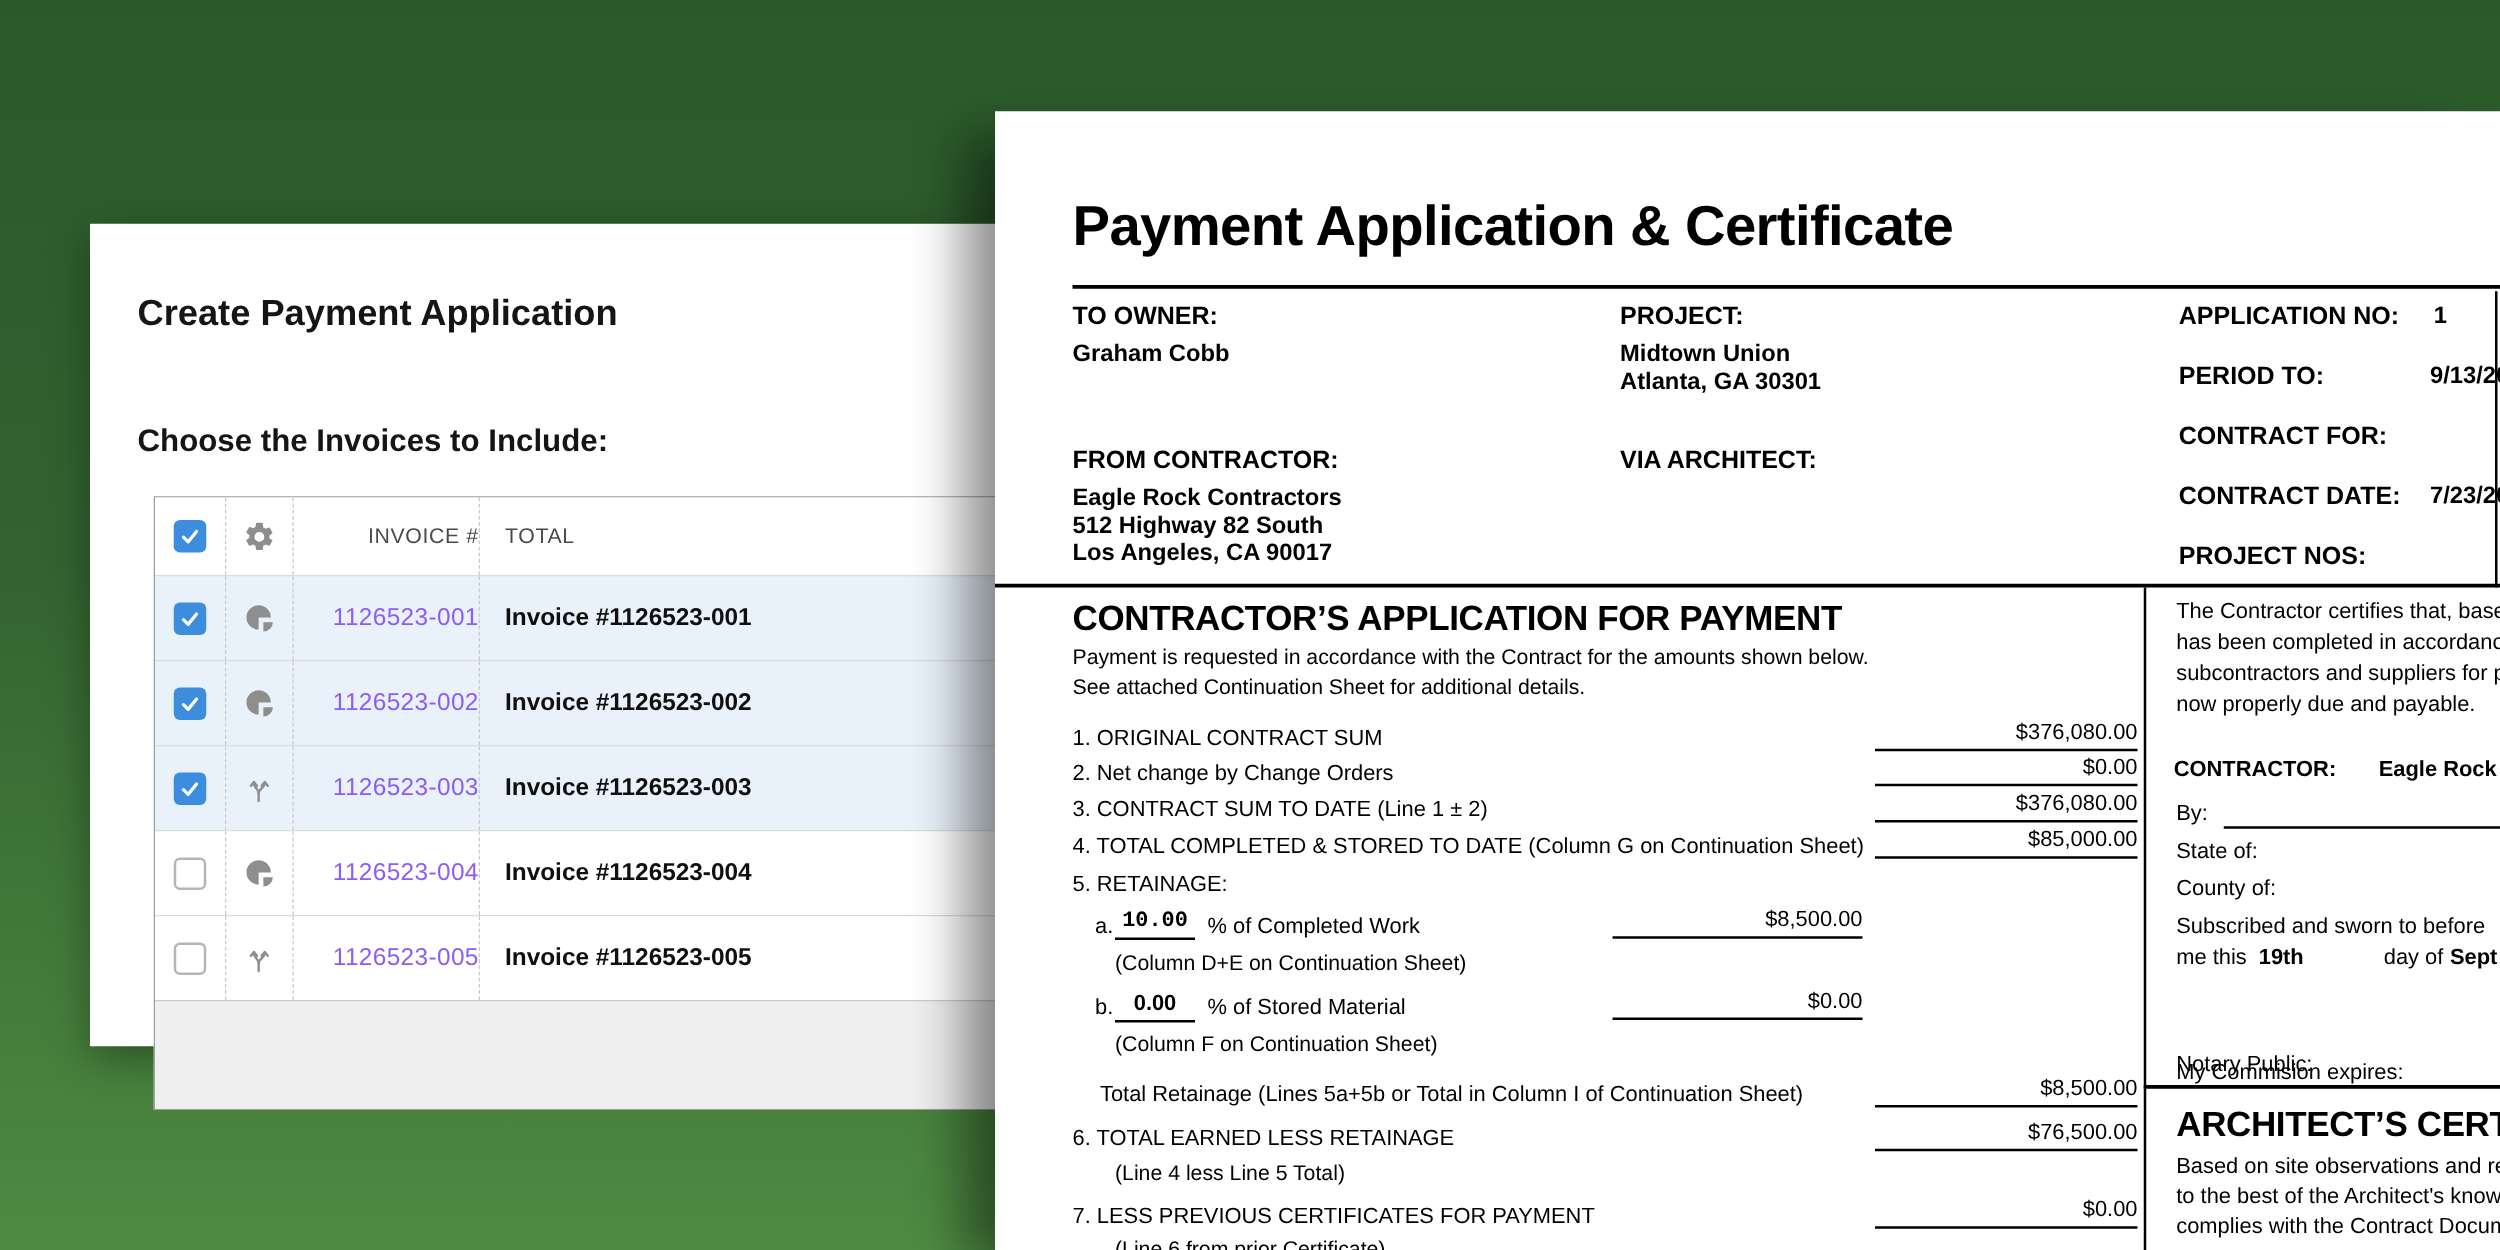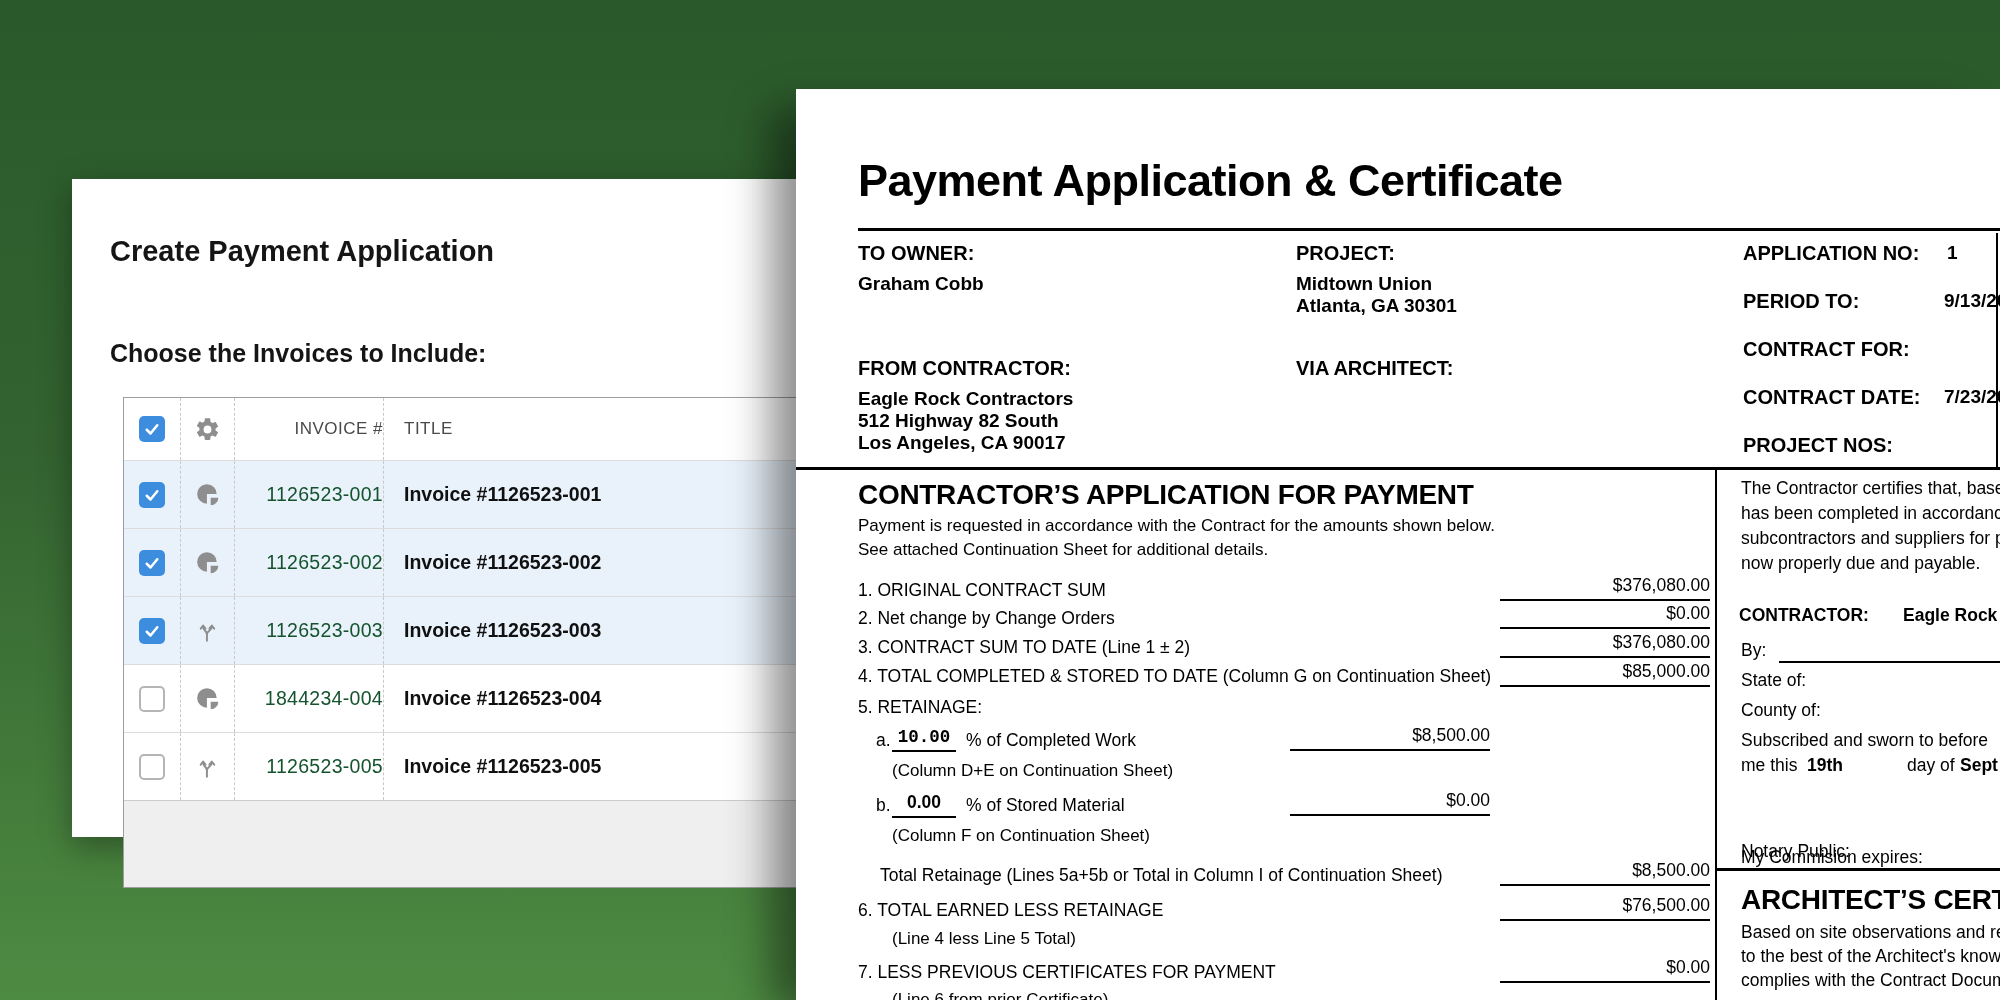--- a/index.html
+++ b/index.html
@@ -22,21 +22,21 @@
     border:1px solid #9e9e9e;background:#fff;
   }
   .t-row{display:flex;align-items:center;height:67px;border-top:1px solid #dcdcdc;}
   .t-header{display:flex;align-items:center;height:62px;border-top:none;background:#fff;}
   .cell{display:flex;align-items:center;height:100%;box-sizing:border-box;}
   .c-sel{width:56px;justify-content:center;}
   .c-icon{width:54px;justify-content:center;border-left:1px dashed #c9c9c9;}
   .c-inv{width:149px;justify-content:flex-end;border-left:1px dashed #c9c9c9;}
   .c-title{flex:1;padding-left:20px;border-left:1px dashed #c9c9c9;}
   .hdr-txt{font-size:17px;color:#4a4a4a;letter-spacing:.5px;}
-  .inv-num{font-size:19.5px;color:#14532d;letter-spacing:.3px;}
+  .inv-num{font-size:19.5px;color:#8b5cf6;letter-spacing:.3px;}
   .inv-title{font-size:19.5px;font-weight:bold;color:#101010;}
   .row-sel{background:#e9f2fb;}
   .t-footer{height:86px;background:#efefef;border-top:1px solid #cccccc;}
   .checkbox{
     width:26px;height:26px;border-radius:5px;box-sizing:border-box;
     display:flex;align-items:center;justify-content:center;
   }
   .cb-on{background:#3d8dde;}
   .cb-off{background:#fff;border:2px solid #b5b5b5;}
   
@@ -76,21 +76,21 @@
         </div>
         <div class="cell c-icon">
           <svg width="27" height="27" viewBox="0 0 24 24">
             <path fill="#8e8e8e" fill-rule="evenodd" d="M19.14,12.94a7.07,7.07 0 0,0 .06-.94 7.07,7.07 0 0,0-.06-.94l2.03-1.58a.5.5 0 0,0 .12-.64l-1.92-3.32a.5.5 0 0,0-.61-.22l-2.39.96a7.3,7.3 0 0,0-1.62-.94l-.36-2.54A.5.5 0 0,0 13.9,2h-3.8a.5.5 0 0,0-.49.42l-.36,2.54a7.3,7.3 0 0,0-1.62.94l-2.39-.96a.5.5 0 0,0-.61.22L2.71,8.48a.5.5 0 0,0 .12.64l2.03,1.58a7.07,7.07 0 0,0 0,1.88l-2.03,1.58a.5.5 0 0,0-.12.64l1.92,3.32c.14.24.42.34.61.22l2.39-.96c.5.38 1.03.7 1.62.94l.36,2.54a.5.5 0 0,0 .49.42h3.8a.5.5 0 0,0 .49-.42l.36-2.54a7.3,7.3 0 0,0 1.62-.94l2.39.96c.24.1.47,0 .61-.22l1.92-3.32a.5.5 0 0,0-.12-.64ZM12,15.5A3.5,3.5 0 1,1 15.5,12 3.5,3.5 0 0,1 12,15.5Z"></path>
           </svg>
         </div>
         <div class="cell c-inv">
             <span class="hdr-txt">INVOICE #</span>
           </div>
         <div class="cell c-title">
-            <span class="hdr-txt">TITLE</span>
+            <span class="hdr-txt">TOTAL</span>
           </div>
       </div>
 
       <div class="t-row row-sel">
         <div class="cell c-sel">
             <span class="checkbox cb-on">
               <svg width="18" height="18" viewBox="0 0 24 24">
                 <polyline points="5,13 10,18 19,7" fill="none" stroke="#ffffff" stroke-width="3.4" stroke-linecap="round" stroke-linejoin="round"></polyline>
               </svg>
             </span>
@@ -159,21 +159,21 @@
         <div class="cell c-sel">
             <span class="checkbox cb-off"></span>
           </div>
         <div class="cell c-icon">
             <svg width="26" height="26" viewBox="0 0 24 24">
               <path fill="#8e8e8e" d="M20 11 a9 9 0 1 0 -9 9 v-9 z"></path>
               <path fill="#8e8e8e" d="M14.5 14.5 h7 a7 7 0 0 1 -7 7 z"></path>
             </svg>
           </div>
         <div class="cell c-inv">
-            <span class="inv-num">1844234-004</span>
+            <span class="inv-num">1126523-004</span>
           </div>
         <div class="cell c-title">
             <span class="inv-title">Invoice #1126523-004</span>
           </div>
       </div>
 
       <div class="t-row">
         <div class="cell c-sel">
             <span class="checkbox cb-off"></span>
           </div>

